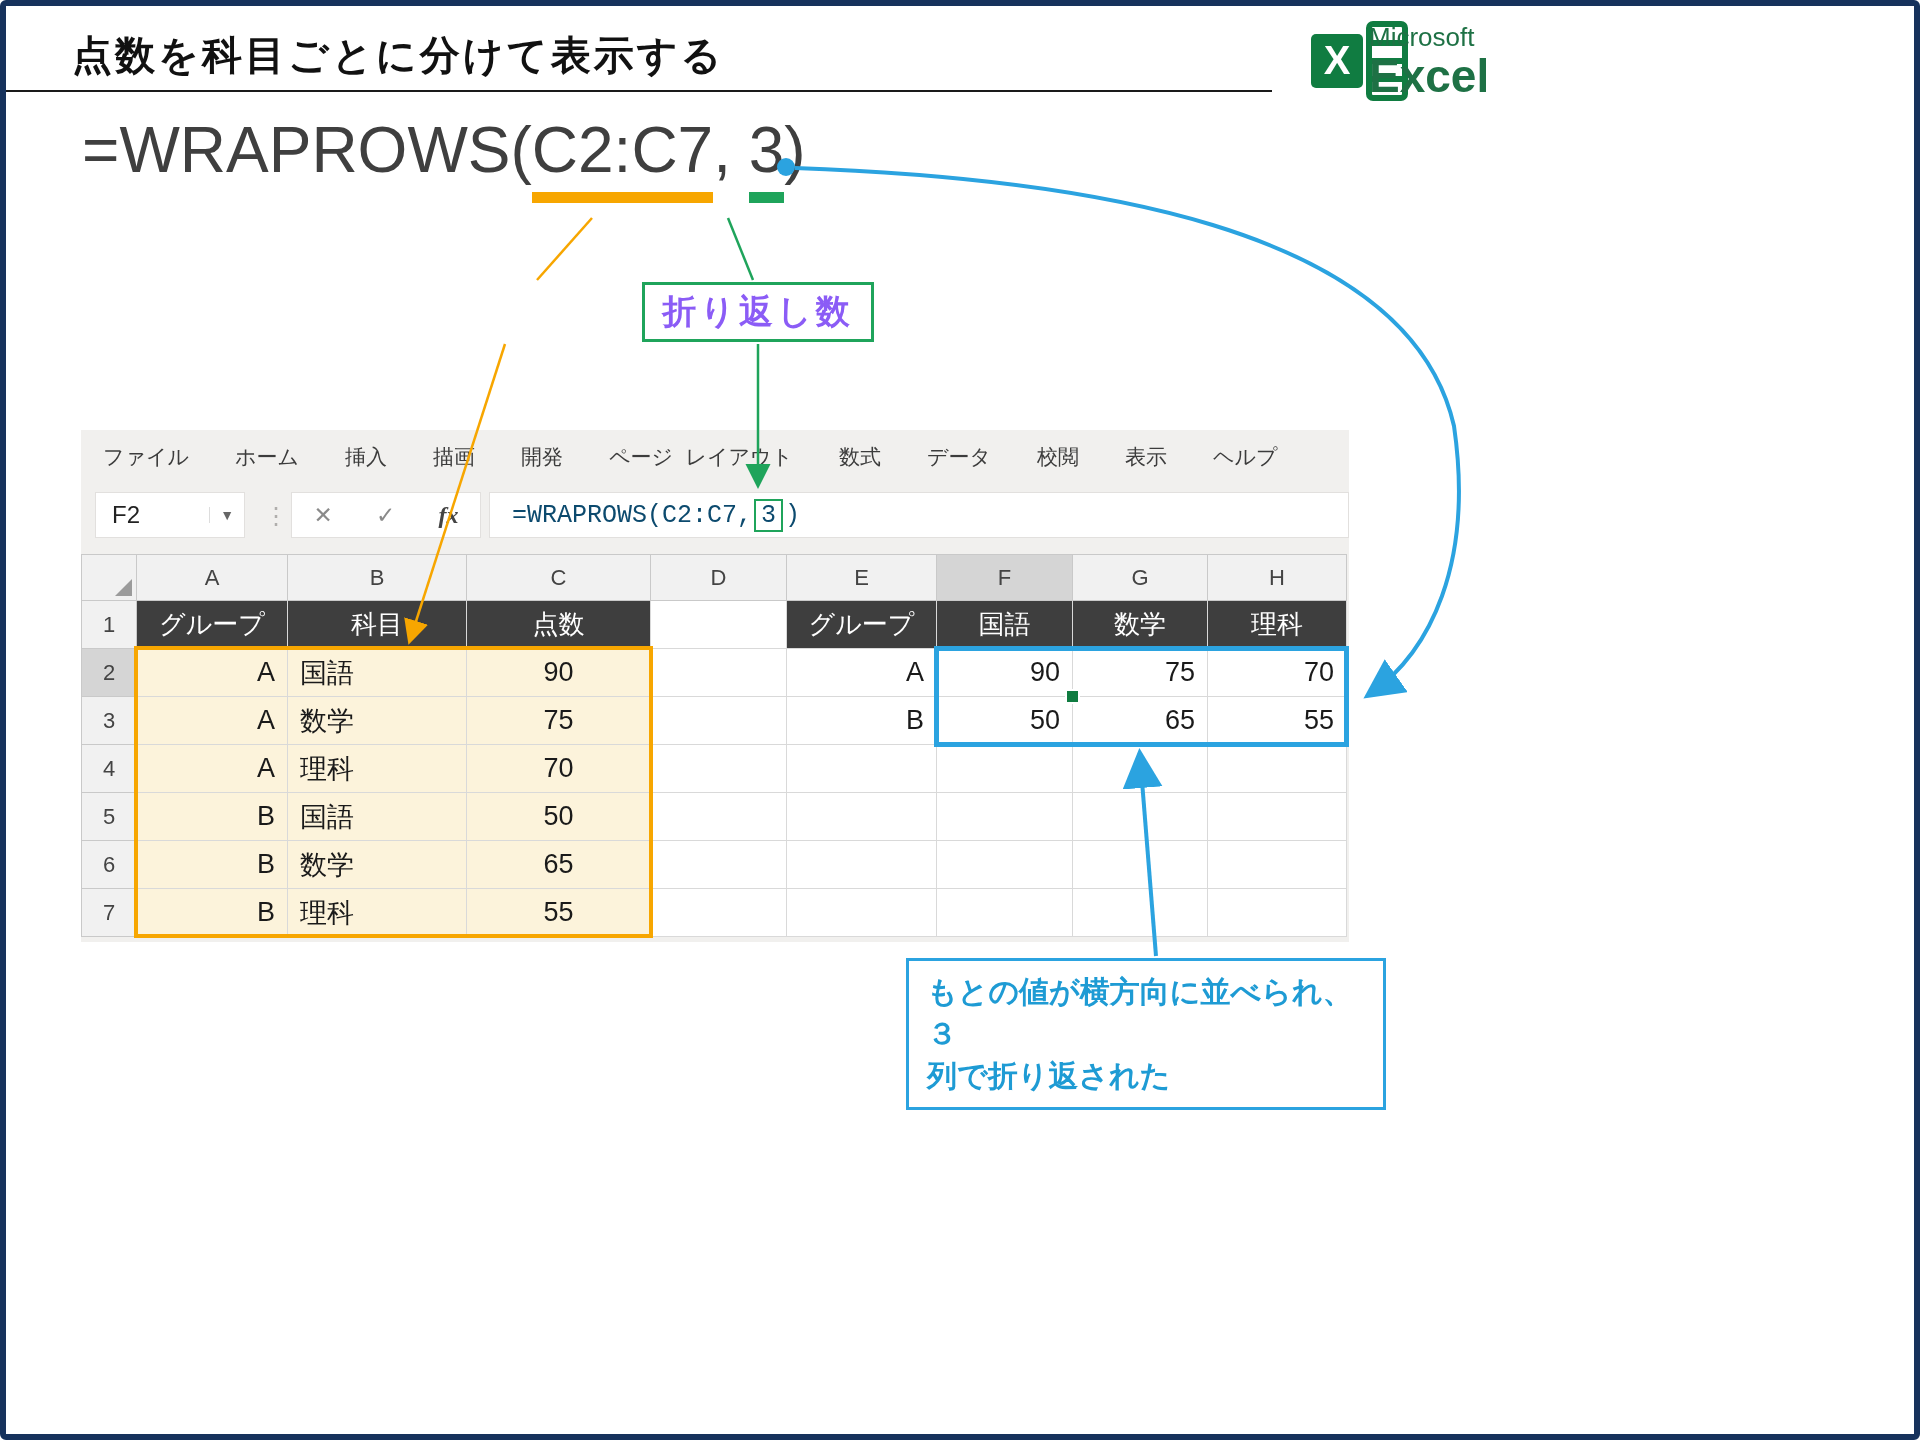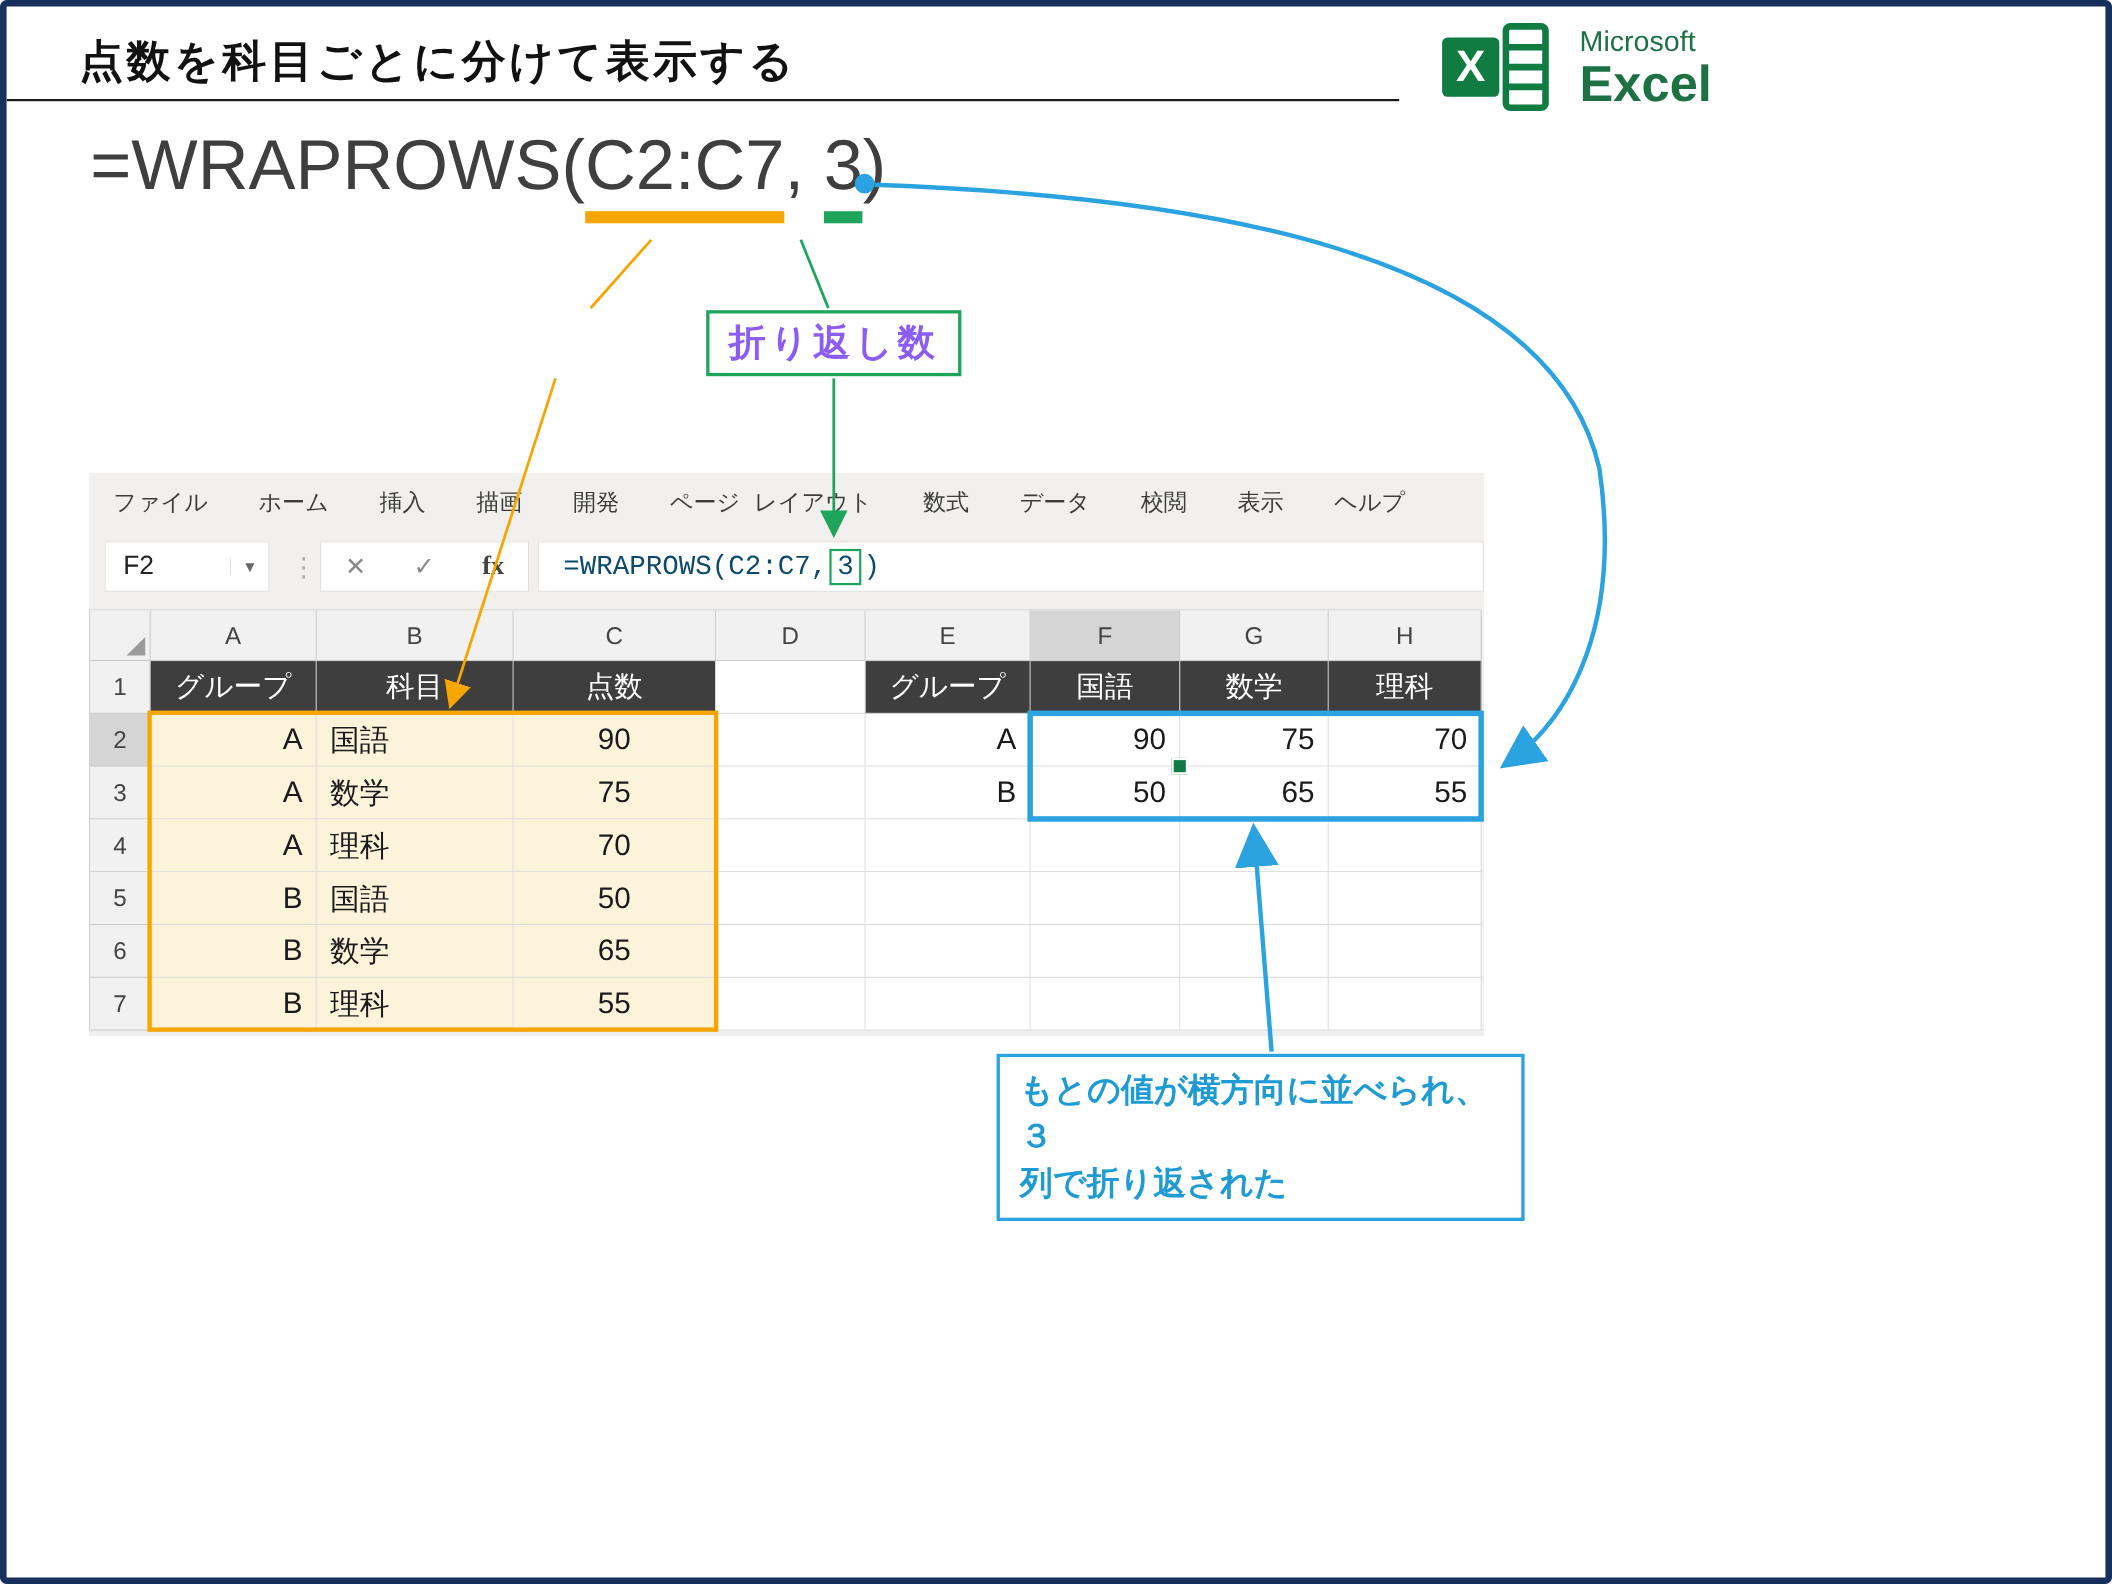--- a/index.html
+++ b/index.html
@@ -3,21 +3,21 @@
 <meta charset="utf-8">
 <style>
   html,body{margin:0;padding:0;background:#fff;}
   .canvas{position:relative;width:1920px;height:1440px;background:#fff;border:6px solid #16325C;border-radius:6px;
           box-sizing:border-box;font-family:"Liberation Sans","DejaVu Sans",sans-serif;overflow:hidden;}
 
   
   .title{position:absolute;left:66px;top:22px;font-size:40px;font-weight:bold;color:#111;letter-spacing:3px;}
   .header-rule{position:absolute;left:0;top:84px;width:1266px;height:2px;background:#1a1a1a;}
   .logo{position:absolute;left:1303px;top:12px;}
-  .brand{position:absolute;left:1430px;top:16px;color:#1E7145;}
+  .brand{position:absolute;left:1363px;top:16px;color:#1E7145;}
   .brand .ms{font-size:26px;}
   .brand .ex{font-size:46px;font-weight:bold;margin-top:-4px;}
 
   
   .formula{position:absolute;left:76px;top:106px;font-size:64px;color:#3F3F3F;white-space:nowrap;line-height:1.2;}
   .u-orange{display:inline-block;border-bottom:11px solid #F7A600;padding-bottom:3px;}
   .u-green{display:inline-block;border-bottom:11px solid #1FA45B;padding-bottom:3px;}
 
   
   .callout{position:absolute;display:flex;align-items:center;justify-content:center;background:#fff;
@@ -32,21 +32,21 @@
   .menubar span{cursor:default;font-family:Liberation Mono, monospace;}
 
   .fbar{position:absolute;left:75px;top:478px;width:1056px;height:64px;text-align:center;}
   .namebox{position:absolute;left:14px;top:8px;width:150px;height:46px;background:#fff;border:1px solid #e2e0de;
            display:flex;align-items:center;padding:0 10px 0 16px;box-sizing:border-box;font-size:24px;color:#222;}
   .nb-arrow{margin-left:auto;font-size:14px;color:#666;border-left:1px solid #ddd;padding-left:10px;}
   .fb-dots{position:absolute;left:183px;top:18px;font-size:24px;color:#b0aeac;}
   .fb-btns{position:absolute;left:210px;top:8px;width:190px;height:46px;background:#fff;border:1px solid #e2e0de;
            display:flex;align-items:center;justify-content:space-around;box-sizing:border-box;}
   .fb-x,.fb-check{font-size:23px;color:#8a8a8a;}
-  .fb-fx{font-size:24px;color:#444;font-family:"Liberation Serif",serif;font-weight:bold;}
+  .fb-fx{font-size:24px;color:#444;font-style:italic;font-family:"Liberation Serif",serif;font-weight:bold;}
   .fb-input{position:absolute;left:408px;top:8px;width:860px;height:46px;background:#fff;border:1px solid #e2e0de;
             display:flex;align-items:center;padding-left:22px;box-sizing:border-box;font-size:25px;color:#0c4a6e;font-family:Liberation Mono, monospace;}
   .fb-hl{border:2.5px solid #1FA45B;padding:0 5px;margin:0 2px;}
 
   
   .sheet{position:absolute;left:75px;top:548px;display:grid;z-index:1;background:#fff;
          grid-template-columns:55px 151px 179px 184px 136px 150px 136px 135px 139px;
          grid-template-rows:46px repeat(7,48px);
          border-top:1px solid #c9c9c9;border-left:1px solid #c9c9c9;}
   .c{border-right:1px solid #d9d9d9;border-bottom:1px solid #d9d9d9;box-sizing:border-box;

